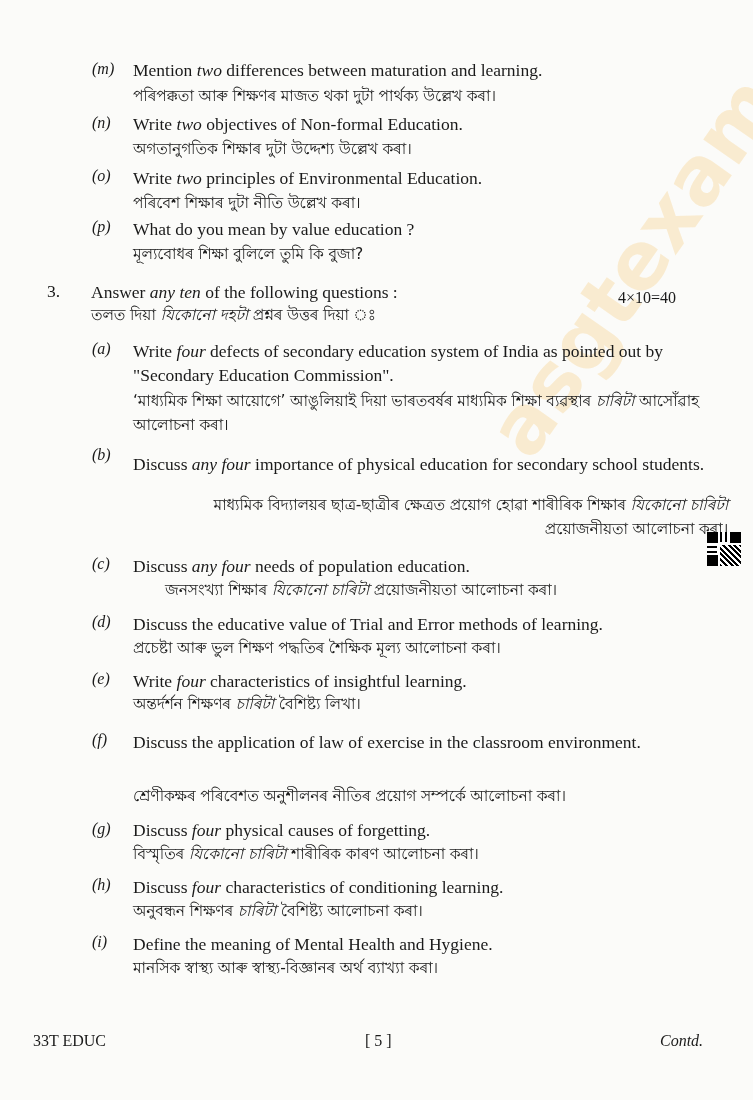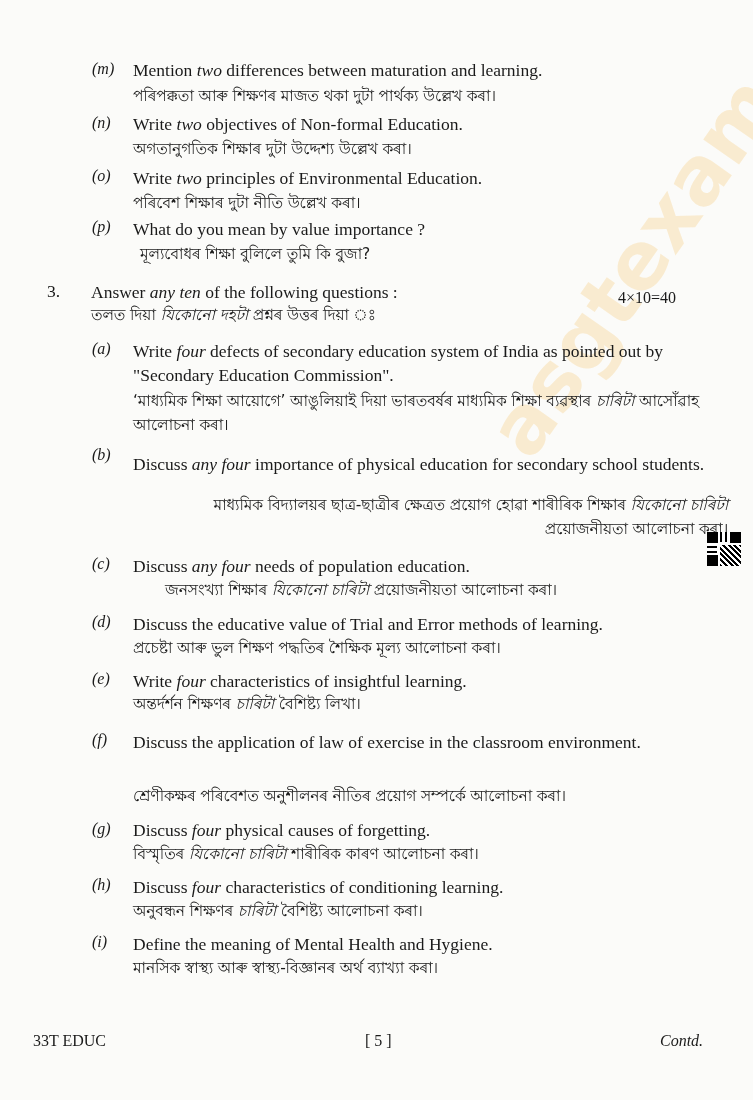--- a/index.html
+++ b/index.html
@@ -76,22 +76,22 @@
   </div>
 
   <div>
     <span class="lbl" style="left:92px;top:167px;">(o)</span>
     <div class="en" style="left:133px;top:166px;"><span>Write </span><i>two</i><span> principles of Environmental Education.</span></div>
     <div class="as" style="left:133px;top:191px;">পৰিবেশ শিক্ষাৰ দুটা নীতি উল্লেখ কৰা।</div>
   </div>
 
   <div>
     <span class="lbl" style="left:92px;top:218px;">(p)</span>
-    <div class="en" style="left:133px;top:217px;">What do you mean by value importance ?</div>
-    <div class="as" style="left:133px;top:242px;margin-left:7px;">মূল্যবোধৰ শিক্ষা বুলিলে তুমি কি বুজা?</div>
+    <div class="en" style="left:133px;top:217px;">What do you mean by value education ?</div>
+    <div class="as" style="left:133px;top:242px;">মূল্যবোধৰ শিক্ষা বুলিলে তুমি কি বুজা?</div>
   </div>
 
   <div>
     <span class="qnum" style="left:47px;top:281px;">3.</span>
     <div class="en" style="left:91px;top:280px;"><span>Answer </span><i>any ten</i><span> of the following questions :</span></div>
     <div class="as" style="left:91px;top:303px;"><span>তলত দিয়া </span><i>যিকোনো দহটা</i><span> প্ৰশ্নৰ উত্তৰ দিয়া ঃ</span></div>
     <span class="marks" style="left:618px;top:289px;">4×10=40</span>
   </div>
 
   <div>

